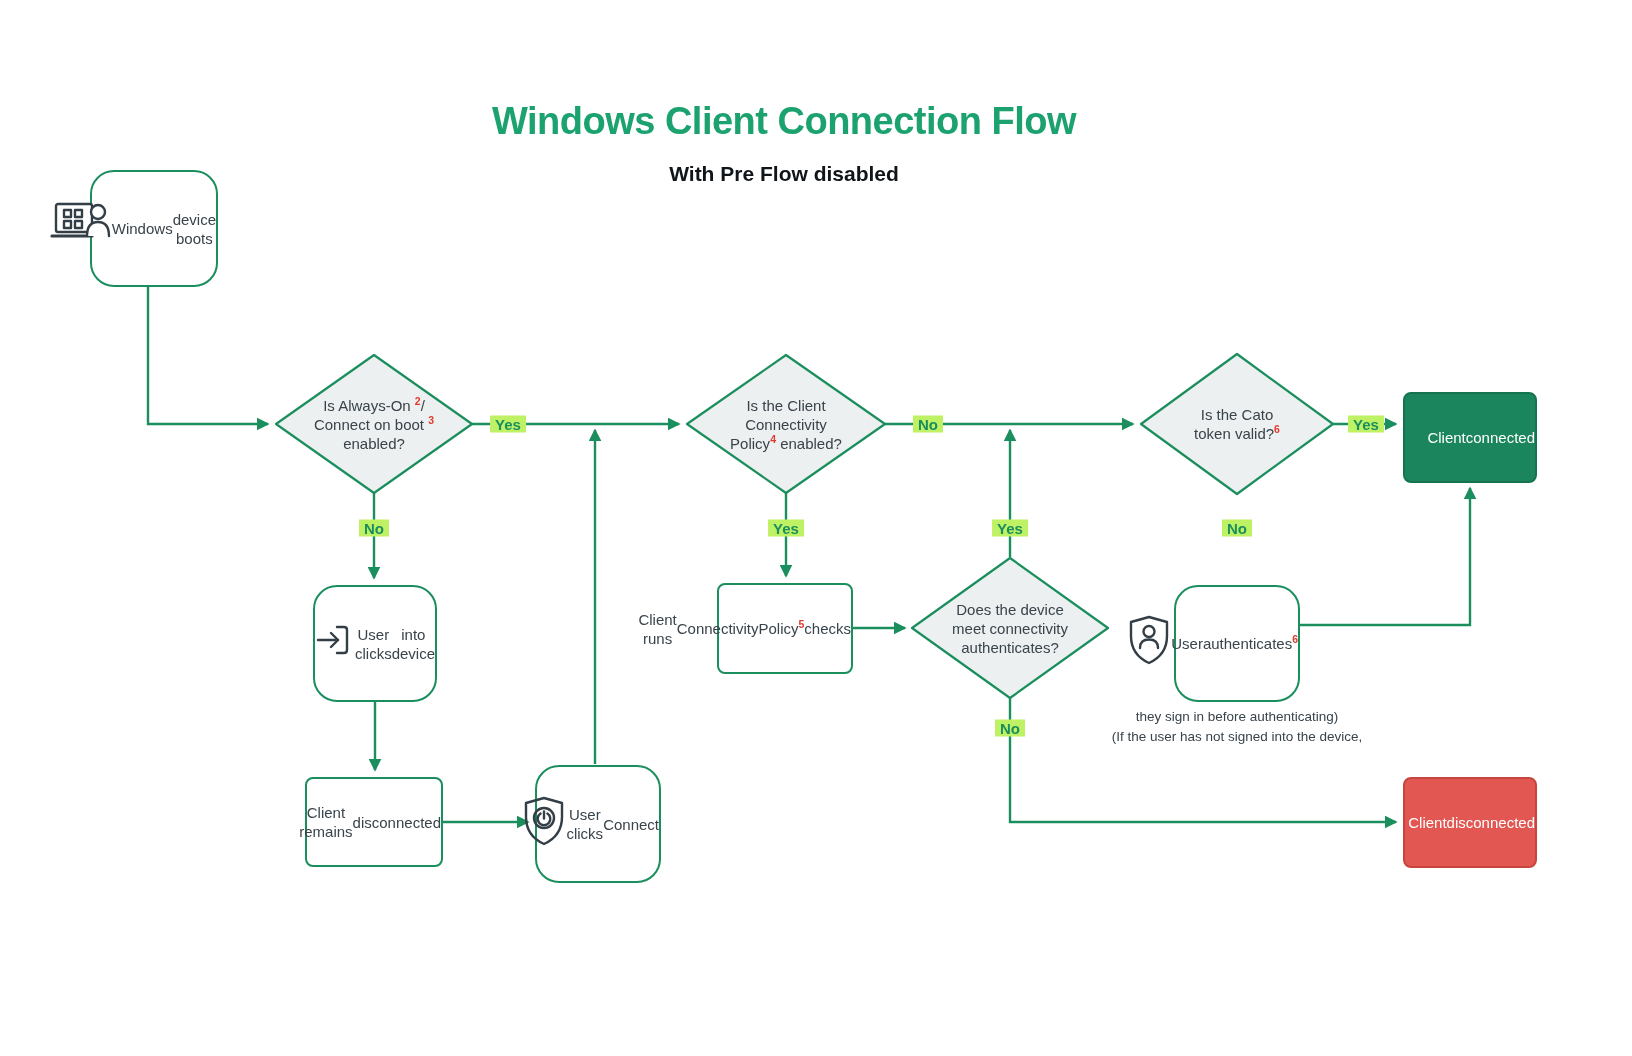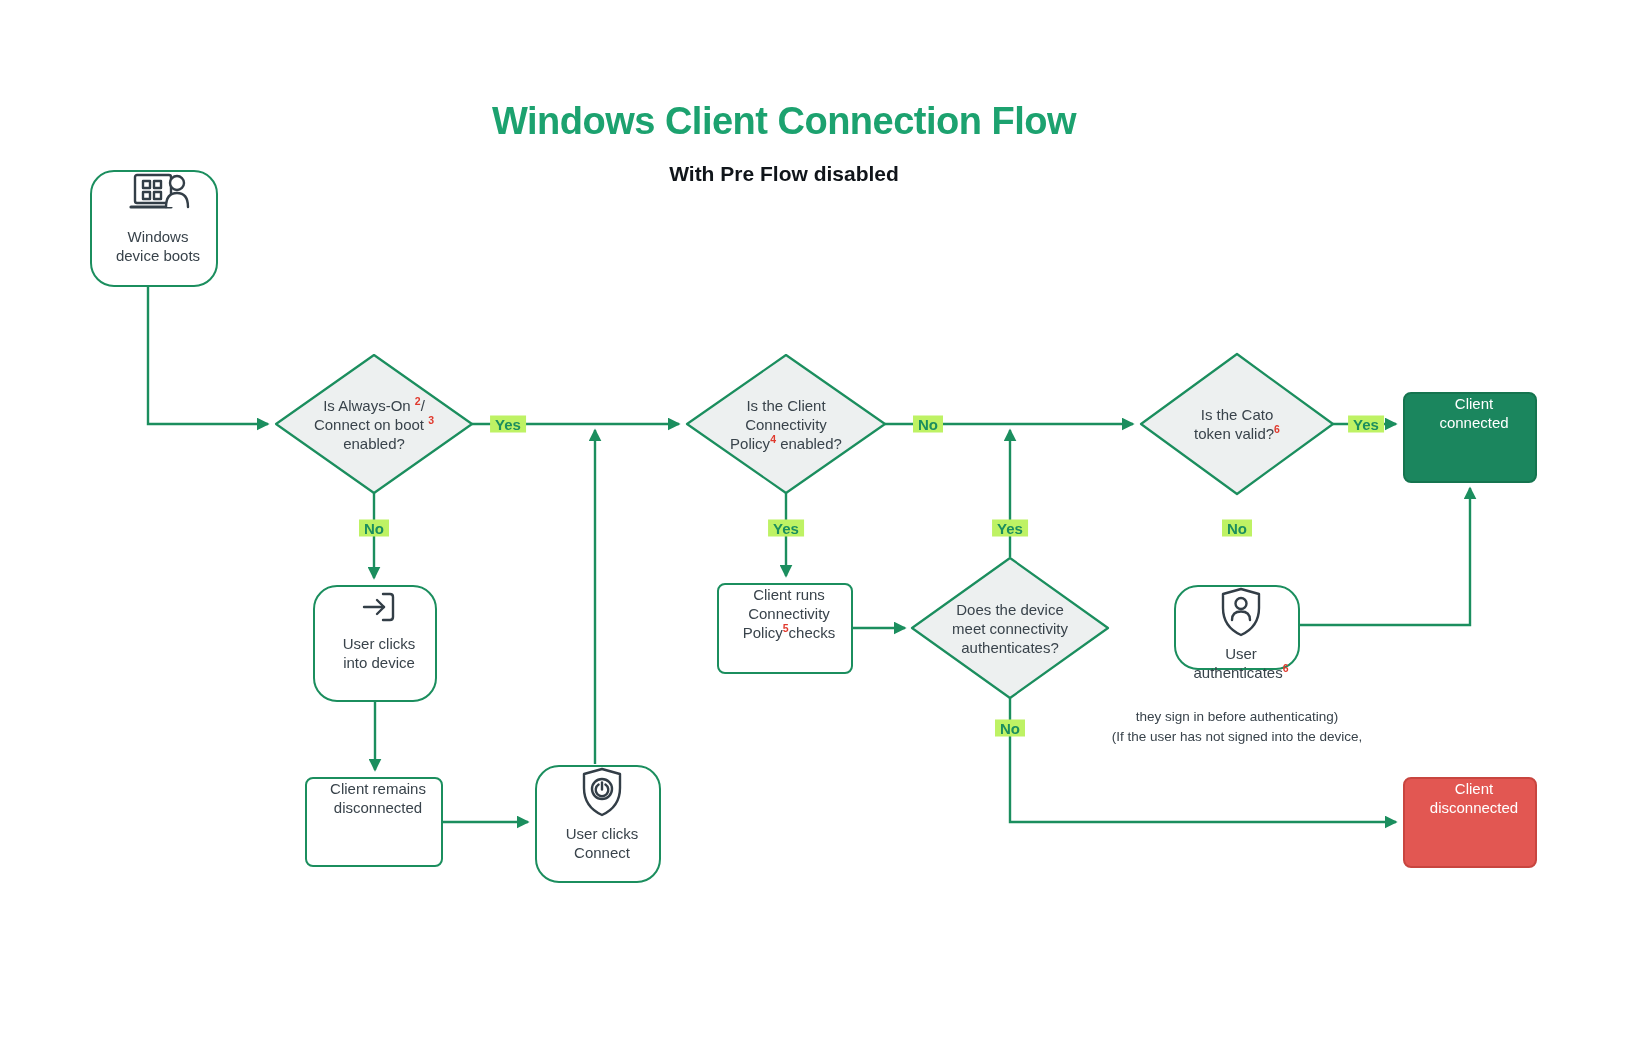--- a/index.html
+++ b/index.html
@@ -14,21 +14,21 @@
   body{font-family:"Liberation Sans", sans-serif;}
   #canvas{position:relative;width:1632px;height:1056px;background:#fff;overflow:hidden;}
   #wires{position:absolute;left:0;top:0;width:1632px;height:1056px;}
 
   .title{position:absolute;left:284px;top:100px;width:1000px;text-align:center;
          font-size:38px;font-weight:700;color:var(--title-green);letter-spacing:-0.5px;}
   .subtitle{position:absolute;left:284px;top:162px;width:1000px;text-align:center;
          font-size:21px;font-weight:700;color:#10151a;}
 
   .box{position:absolute;background:#fff;border:2.2px solid var(--green);
-       display:flex;flex-direction:column;align-items:center;justify-content:flex-start;
+       display:flex;align-items:center;justify-content:flex-end;
        text-align:center;color:var(--ink);font-size:15px;line-height:19px;box-sizing:border-box;padding-left:8px;}
   .r24{border-radius:24px;}
   .r8{border-radius:8px;}
   .fill-green{background:#1b865e;border-color:#15744f;color:#fff;}
   .fill-red{background:#e25752;border-color:#c8453f;color:#fff;}
   .box .icon{margin-bottom:7px;line-height:0;}
 
   .dlabel{position:absolute;transform:translate(-50%,-50%);text-align:center;
           font-size:15px;line-height:19px;color:var(--ink);width:190px;}
 
@@ -153,21 +153,21 @@
     <div>User clicks</div>
     <div>Connect</div>
   </div>
 
   <div class="box r8" style="left:717px;top:583px;width:136px;height:91px;">
     <div>Client runs</div>
     <div>Connectivity</div>
     <div><span>Policy</span><span class="sup">5</span><span>checks</span></div>
   </div>
 
-  <div class="box r24" style="left:1174px;top:585px;width:126px;height:85px;">
+  <div class="box r24" style="left:1174px;top:585px;width:126px;height:117px;">
     <span class="icon">
       <svg width="44" height="50" viewBox="0 0 44 50" class="nodeicon">
         <path d="M22,2 L40,7 L40,21 C40,34 33,43 22,48 C11,43 4,34 4,21 L4,7 Z"></path>
         <circle cx="22" cy="16.5" r="5.5"></circle>
         <path d="M13,33 C13,26.5 17,24.5 22,24.5 C27,24.5 31,26.5 31,33"></path>
       </svg>
     </span>
     <div>User</div>
     <div><span>authenticates</span><span class="sup">6</span></div>
   </div>

